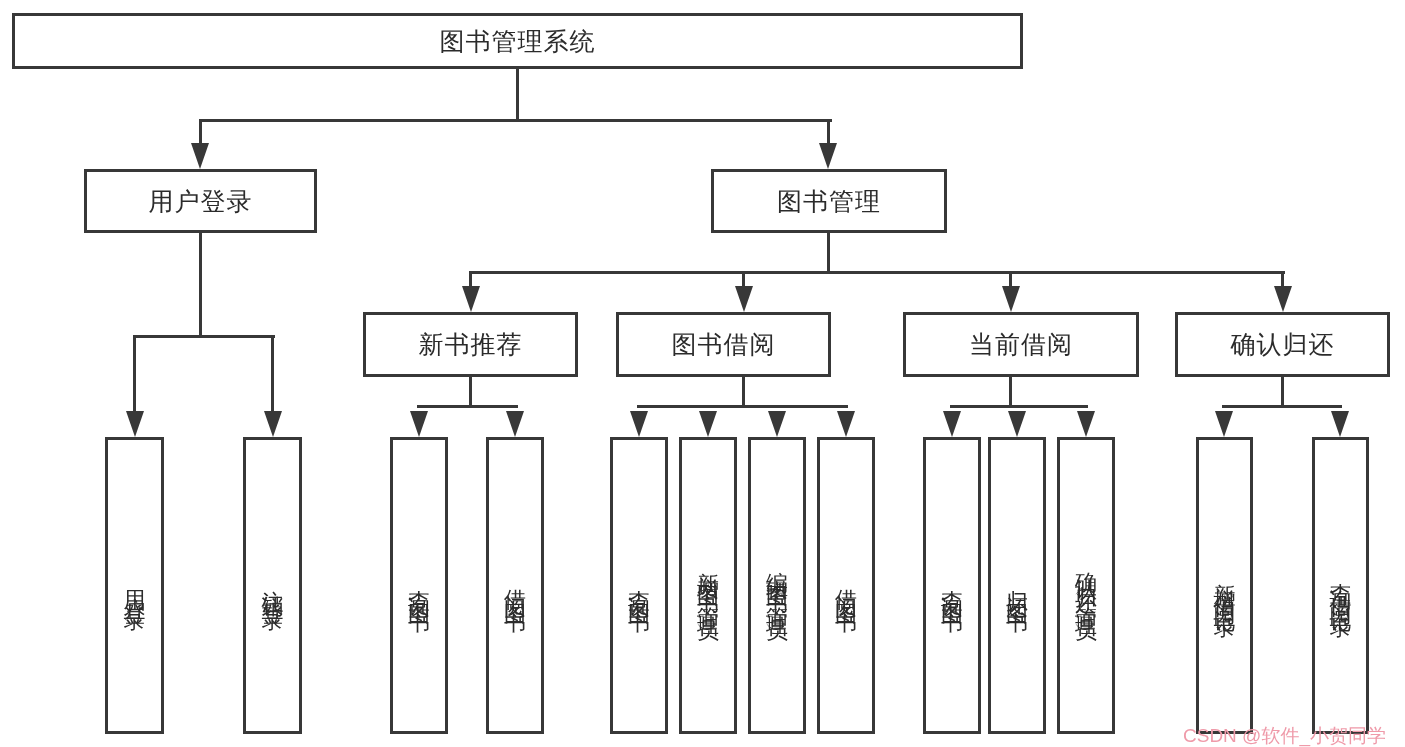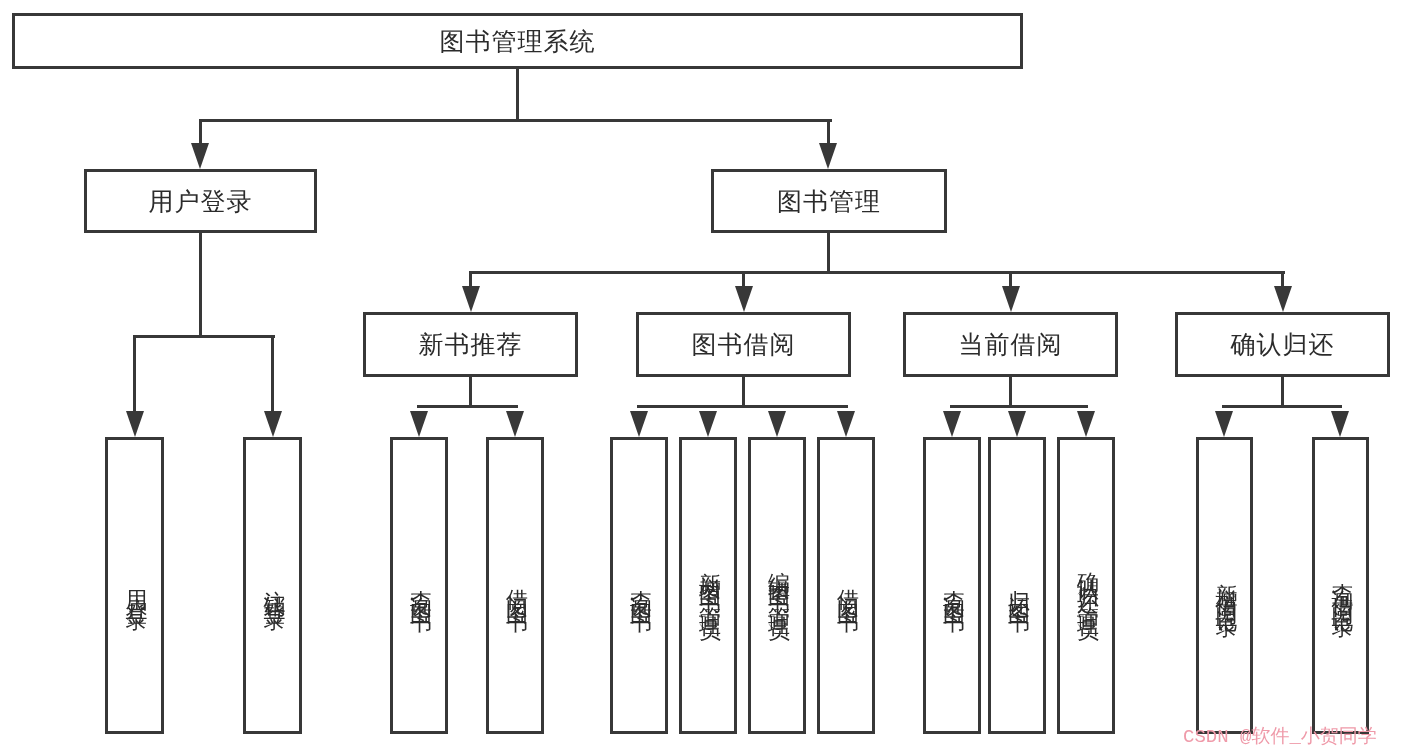--- a/index.html
+++ b/index.html
@@ -1,21 +1,21 @@
 <!DOCTYPE html>
 <html style="--line-color: #383838; --text-color: #2b2b2b; --wm-color: #ef9aa9; --bg-color: #ffffff;"><head>
 <meta charset="utf-8">
 <style>
   html, body { margin: 0; padding: 0; background: #ffffff; }
   .canvas {
     position: relative;
     width: 1405px;
     height: 747px;
     background: var(--bg-color, #ffffff);
-    font-family: Liberation Mono, monospace;
+    font-family: Liberation Sans, sans-serif;
     overflow: hidden;
   }
   .node {
     position: absolute;
     box-sizing: border-box;
     background: #ffffff;
     border: 3px solid var(--line-color, #383838);
     display: flex;
     align-items: center;
     justify-content: center;
@@ -113,24 +113,24 @@
   <div class="node" style="left:84px;top:169px;width:233px;height:64px;">
     <span class="hlabel">用户登录</span>
   </div>
   <div class="node" style="left:711px;top:169px;width:236px;height:64px;text-align:center;">
     <span class="hlabel">图书管理</span>
   </div>
 
   <div class="node" style="left:363px;top:312px;width:215px;height:65px;">
     <span class="hlabel">新书推荐</span>
   </div>
-  <div class="node" style="left:636px;top:312px;width:215px;height:65px;">
+  <div class="node" style="left:616px;top:312px;width:215px;height:65px;">
     <span class="hlabel">图书借阅</span>
   </div>
-  <div class="node" style="left:903px;top:312px;width:215px;height:65px;">
+  <div class="node" style="left:903px;top:312px;width:236px;height:65px;">
     <span class="hlabel">当前借阅</span>
   </div>
   <div class="node" style="left:1175px;top:312px;width:215px;height:65px;">
     <span class="hlabel">确认归还</span>
   </div>
 
   <div class="node leaf" style="left:105px;top:437px;width:59px;height:297px;">
     <span class="vtext">用户登录</span>
   </div>
   <div class="node leaf" style="left:243px;top:437px;width:59px;height:297px;">

